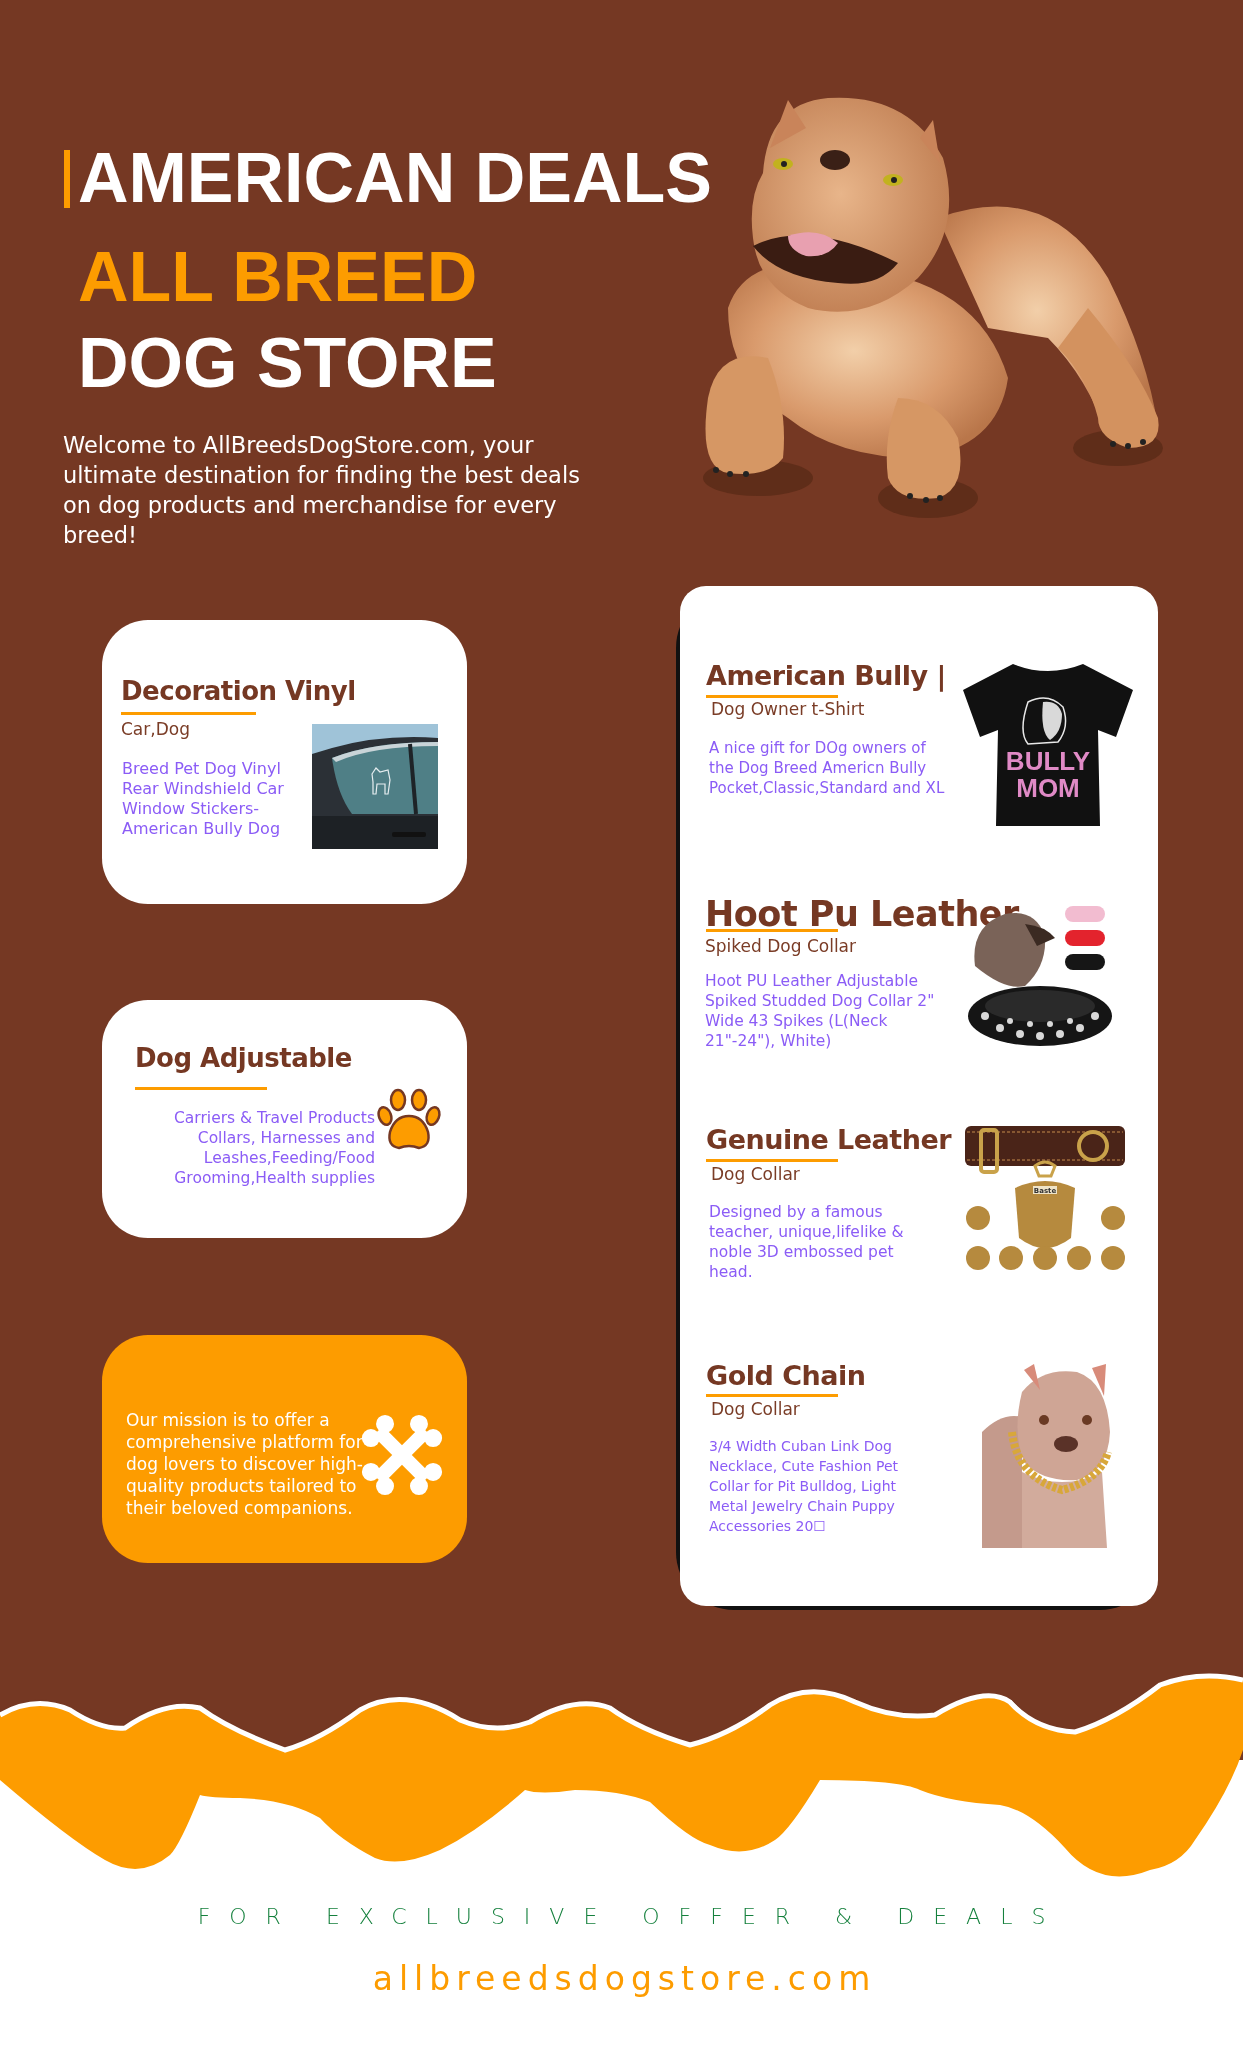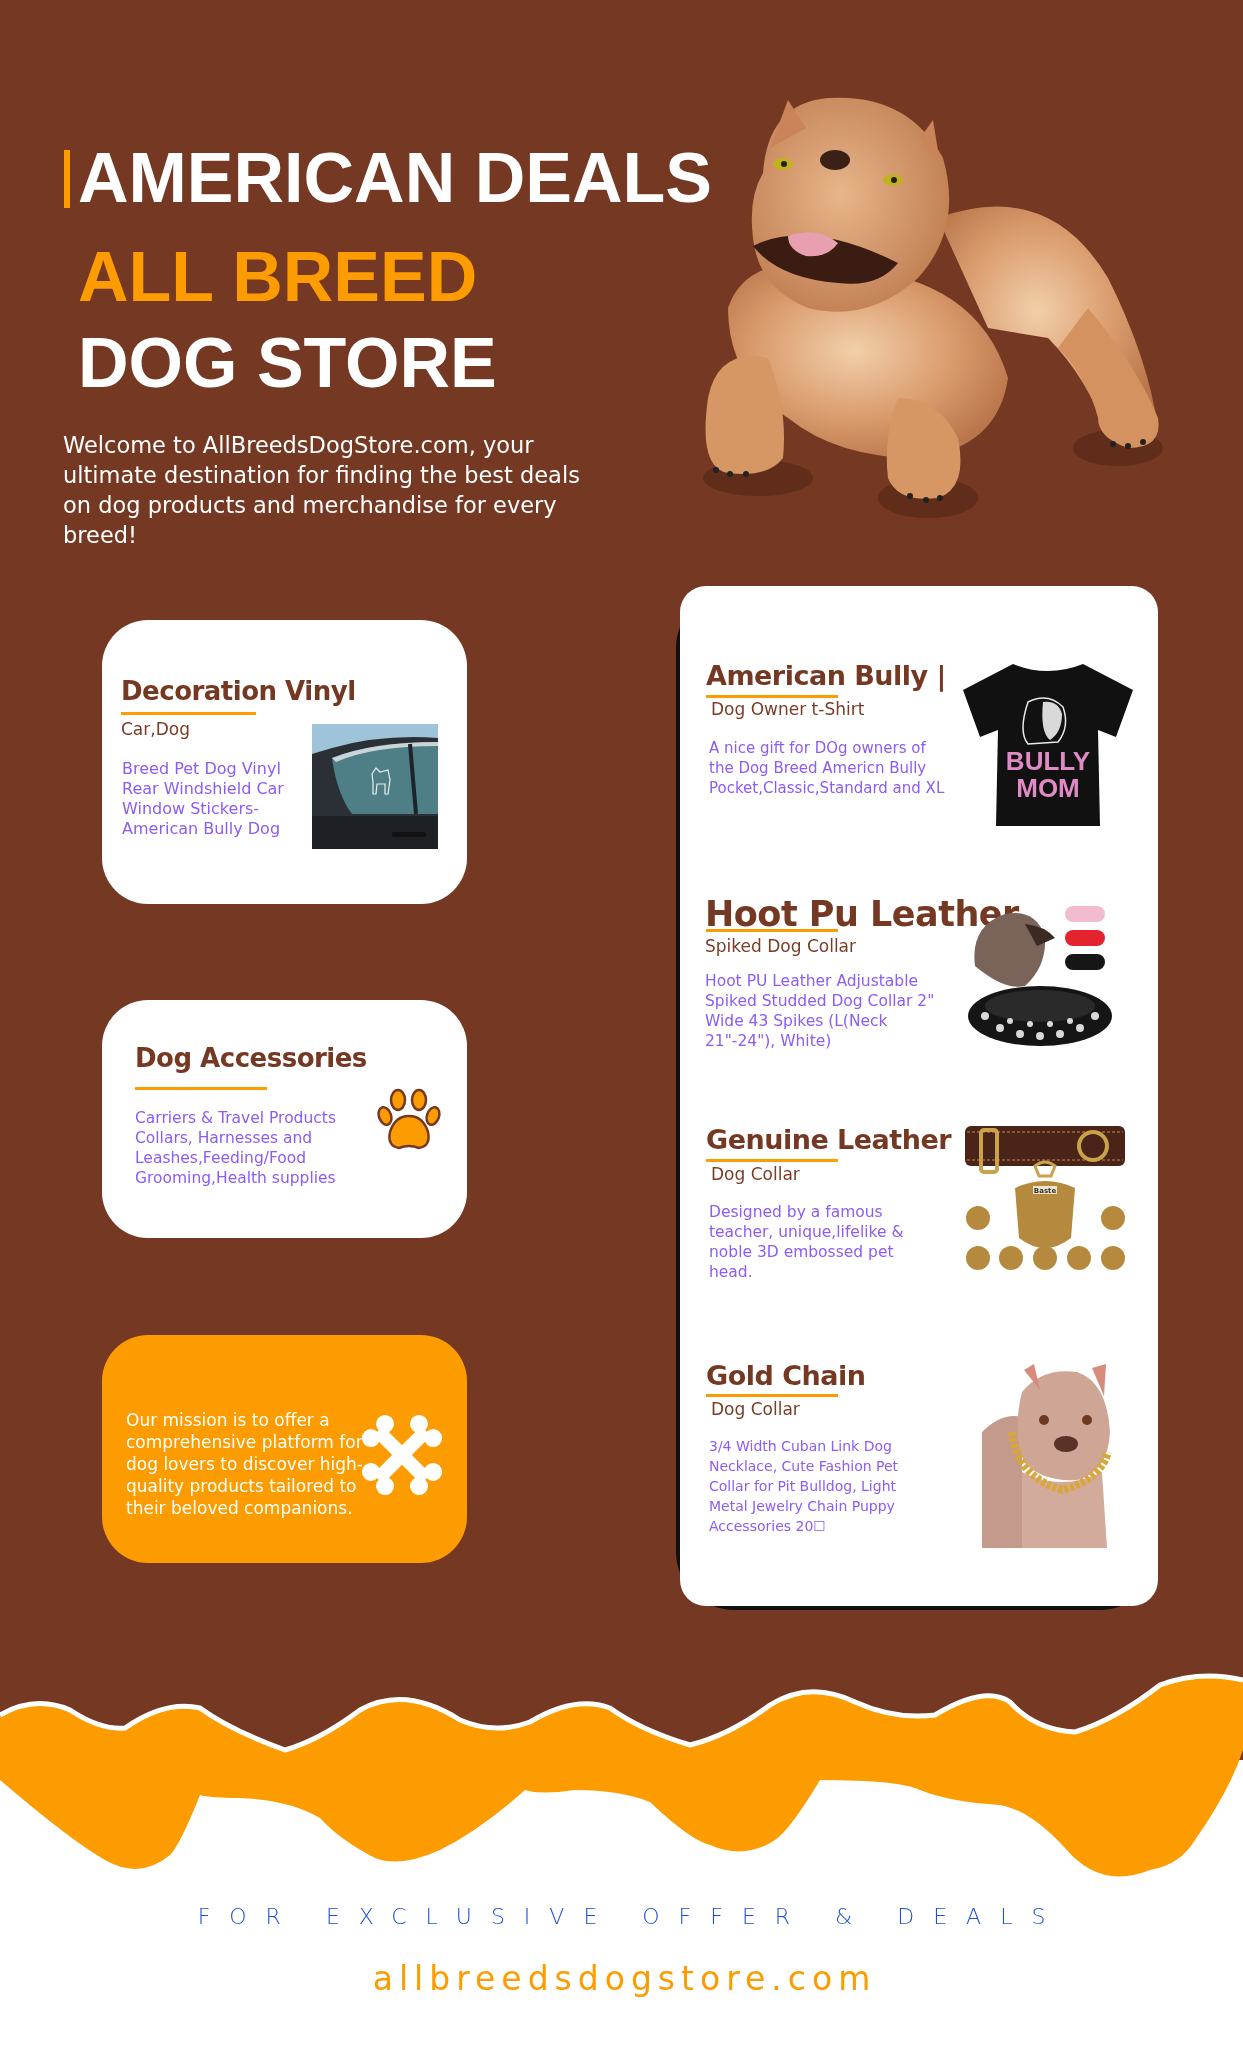--- a/index.html
+++ b/index.html
@@ -30,21 +30,21 @@
 
   .mission-text { position: absolute; left: 24px; top: 74px; width: 250px; color: #ffffff; font-size: 17px; line-height: 22px; }
 
   .right-shadow { position: absolute; left: 676px; top: 590px; width: 482px; height: 1020px; border-radius: 58px; background: #111; }
   .right-card { position: absolute; left: 680px; top: 586px; width: 478px; height: 1020px; border-radius: 26px; background: #ffffff; }
 
   .pimg { position: absolute; }
 
   .wave { position: absolute; left: 0; top: 1640px; width: 1243px; height: 240px; }
 
-  .footer-tag { position: absolute; left: 0; width: 1243px; top: 1904px; text-align: center; color: #1d4ed8; font-size: 22px; letter-spacing: 19px; font-family: "DejaVu Sans", sans-serif; font-weight: 300; padding-left: 19px; }
+  .footer-tag { position: absolute; left: 0; width: 1243px; top: 1904px; text-align: center; color: #15803d; font-size: 22px; letter-spacing: 19px; font-family: "DejaVu Sans", sans-serif; font-weight: 300; padding-left: 19px; }
   .footer-url { position: absolute; left: 0; width: 1243px; top: 1959px; text-align: center; color: #fd9c00; font-size: 33px; letter-spacing: 6px; font-family: "DejaVu Sans", sans-serif; padding-left: 6px; }
 </style>
 </head>
 <body>
 
 <div class="bg-brown"></div>
 
 <div class="title-bar"></div>
 <div class="title-line t1">AMERICAN DEALS</div>
 <div class="title-line t2">ALL BREED</div>
@@ -117,23 +117,23 @@
     <path d="M20 34 Q60 18 126 18 V90 H40 Q25 70 20 34 Z" fill="#4f7f86"></path>
     <path d="M20 34 Q60 18 126 18 V22 Q60 22 24 38 Z" fill="#c9d4d8"></path>
     <line x1="98" y1="20" x2="104" y2="90" stroke="#1e2327" stroke-width="4"></line>
     <path d="M60 50 l4 -6 l4 4 l8 -2 l2 10 l-2 14 l-3 0 l0 -10 l-8 0 l-1 10 l-3 0 l0 -12 Z" fill="none" stroke="#e6eef0" stroke-width="1.2"></path>
     <path d="M0 92 H126 V125 H0 Z" fill="#1d2125"></path>
     <rect x="80" y="108" width="34" height="5" rx="2" fill="#111"></rect>
   </svg>
 </div>
 
 <div class="card card-acc">
-  <div class="h-title" style="left:33px; top:43px; font-size:26px;">Dog Accessories</div>
+  <div class="h-title" style="left:33px; top:43px; font-size:26px;">Dog Adjustable</div>
   <div class="underline" style="left:33px; top:87px; width:132px;"></div>
-  <div class="desc" style="left:33px; top:108px; width:240px; font-size:15.5px; line-height:20px;">Carriers &amp; Travel Products Collars, Harnesses and Leashes,Feeding/Food Grooming,Health supplies</div>
+  <div class="desc" style="left:33px; top:108px; width:240px; font-size:15.5px; line-height:20px;text-align:right;">Carriers &amp; Travel Products Collars, Harnesses and Leashes,Feeding/Food Grooming,Health supplies</div>
   <svg class="pimg" style="left:275px; top:86px; width:66px; height:66px;" viewBox="0 0 66 66">
     <g fill="#fd9c00" stroke="#753823" stroke-width="2.5">
       <ellipse cx="21" cy="14" rx="7" ry="10"></ellipse>
       <ellipse cx="42" cy="14" rx="7" ry="10"></ellipse>
       <ellipse cx="8" cy="30" rx="6" ry="9" transform="rotate(-20 8 30)"></ellipse>
       <ellipse cx="56" cy="30" rx="6" ry="9" transform="rotate(20 56 30)"></ellipse>
       <path d="M32 30 Q18 30 13 46 Q10 60 22 62 Q32 58 42 62 Q54 60 51 46 Q46 30 32 30 Z"></path>
     </g>
   </svg>
 </div>

